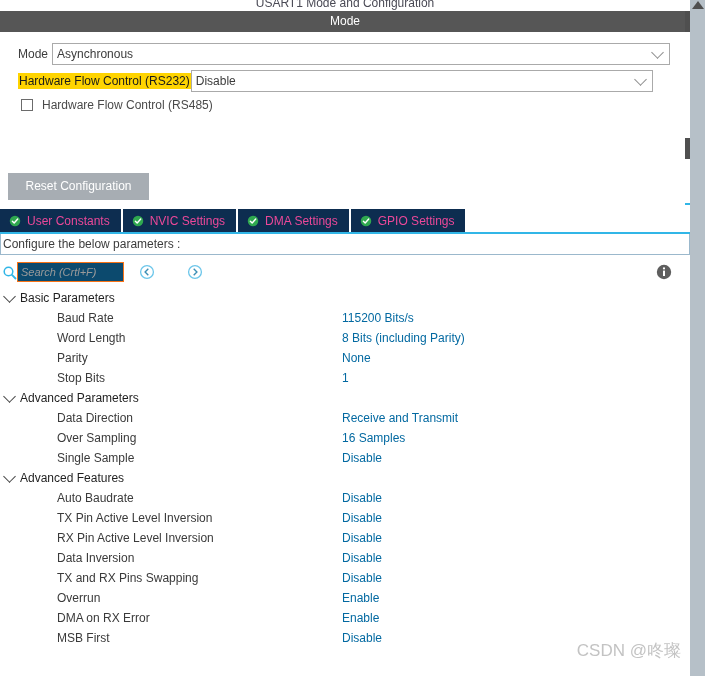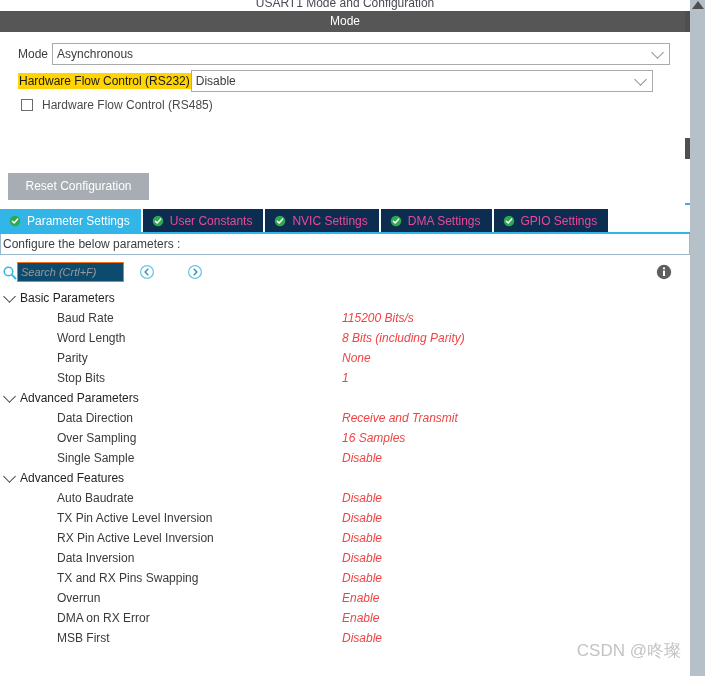--- a/index.html
+++ b/index.html
@@ -297,22 +297,21 @@
   .param-name {
     position: absolute;
     left: 57px;
     font-size: 12px;
     color: #3a3a3a;
   }
   .param-value {
     position: absolute;
     left: 342px;
     font-size: 12px;
-    color: #ef4444;
-    font-style: italic;
+    color: #0369a1;
   }
 
   
   .watermark {
     position: absolute;
     right: 24px;
     bottom: 14px;
     font-size: 17px;
     color: #c3c3c3;
   }
@@ -386,27 +385,20 @@
     </div>
 
   </div>
 
 
   <div class="config-body">
 
     <div class="reset-btn">Reset Configuration</div>
 
     <div class="tabbar" id="tabbar">
-        <div class="tab active">
-          <svg class="tab-check" viewBox="0 0 16 16">
-            <circle cx="8" cy="8" r="7" fill="#2fa84f"></circle>
-            <path d="M4.5 8.3 L6.9 10.7 L11.6 5.4" fill="none" stroke="#ffffff" stroke-width="1.9" stroke-linecap="round" stroke-linejoin="round"></path>
-          </svg>
-          <span>Parameter Settings</span>
-        </div>
         <div class="tab">
           <svg class="tab-check" viewBox="0 0 16 16">
             <circle cx="8" cy="8" r="7" fill="#2fa84f"></circle>
             <path d="M4.5 8.3 L6.9 10.7 L11.6 5.4" fill="none" stroke="#ffffff" stroke-width="1.9" stroke-linecap="round" stroke-linejoin="round"></path>
           </svg>
           <span>User Constants</span>
         </div>
         <div class="tab">
           <svg class="tab-check" viewBox="0 0 16 16">
             <circle cx="8" cy="8" r="7" fill="#2fa84f"></circle>

